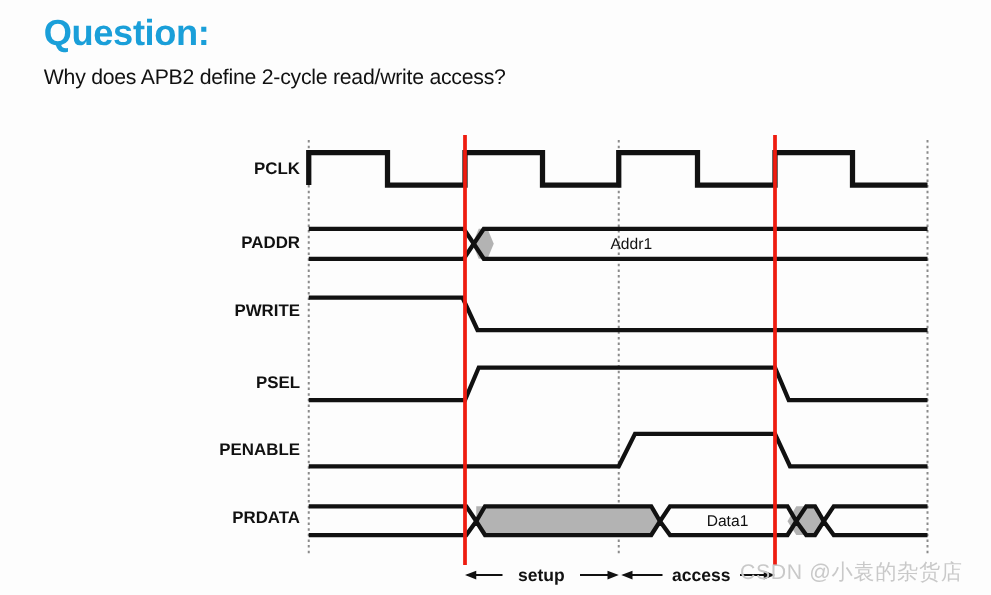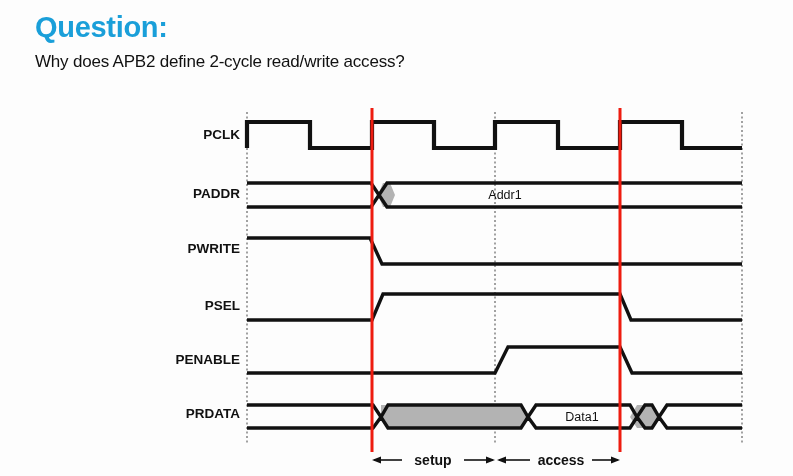--- a/index.html
+++ b/index.html
@@ -116,14 +116,15 @@
       <line x1="499" y1="460" x2="530" y2="460"></line>
       <polygon fill="#111111" stroke="none" points="497,460 506,456.5 506,463.5"></polygon>
       <line x1="592" y1="460" x2="618" y2="460"></line>
       <polygon fill="#111111" stroke="none" points="620,460 611,456.5 611,463.5"></polygon>
     </g>
     <text class="phase-text" x="433" y="465">setup</text>
     <text class="phase-text" x="561" y="465">access</text>
 
   </svg>
 
+  <div class="wm">CSDN @小袁的杂货店</div>
 
 </div>
 
 </body></html>

